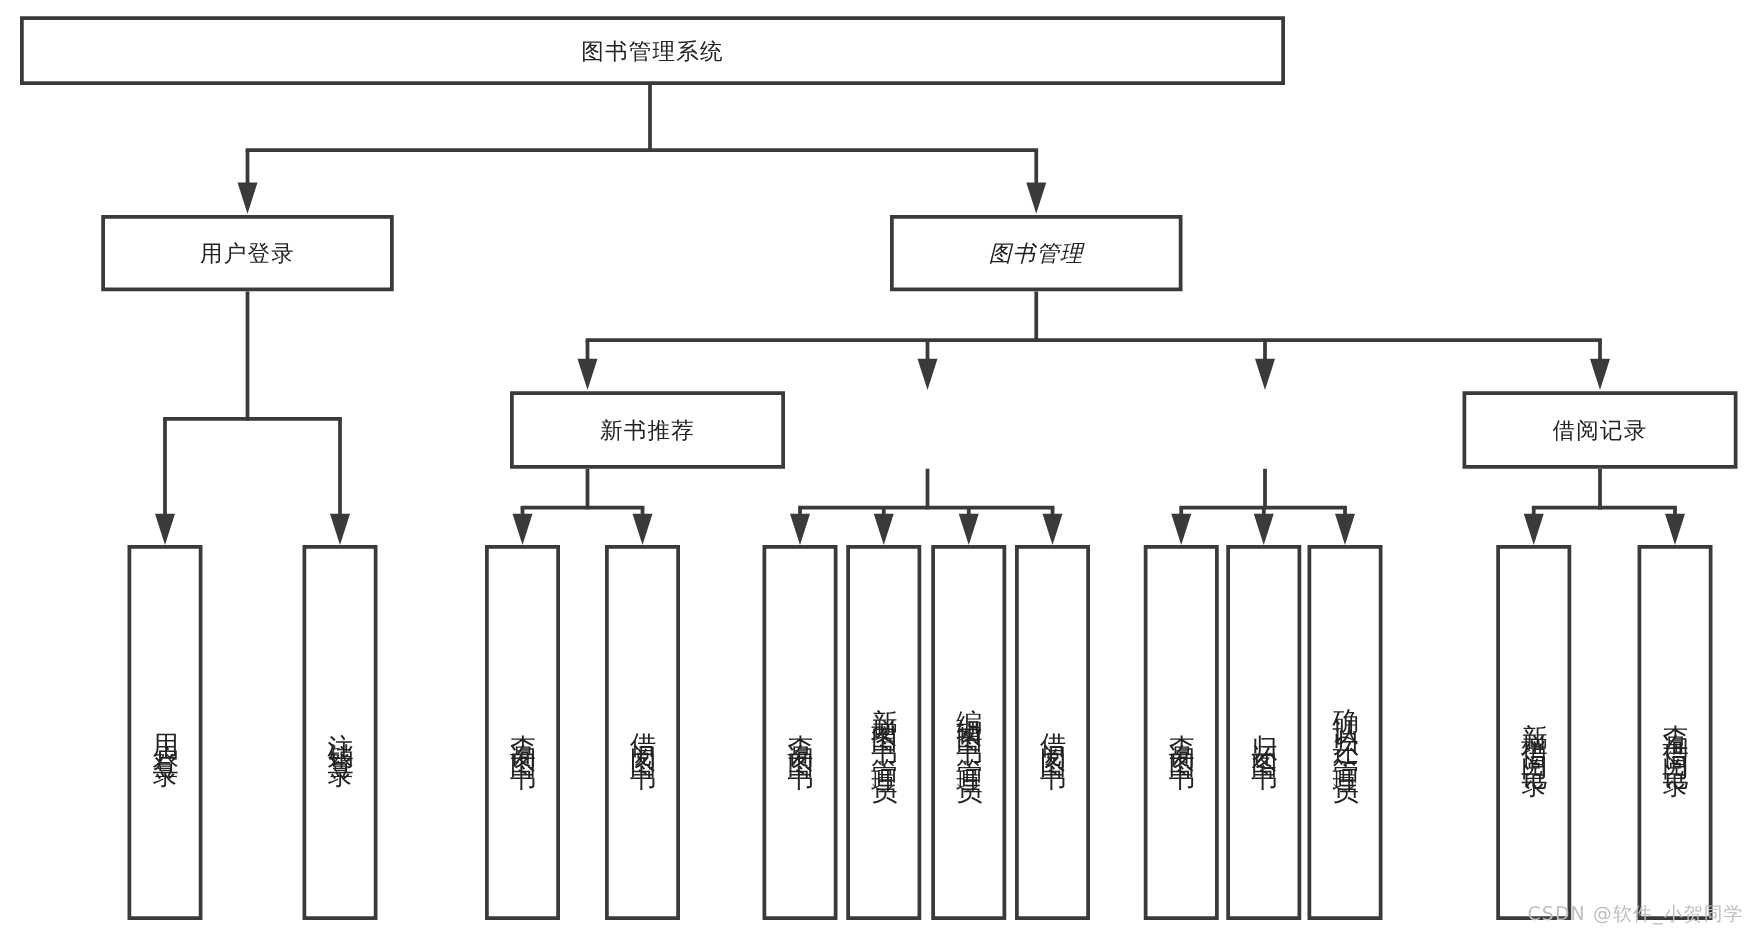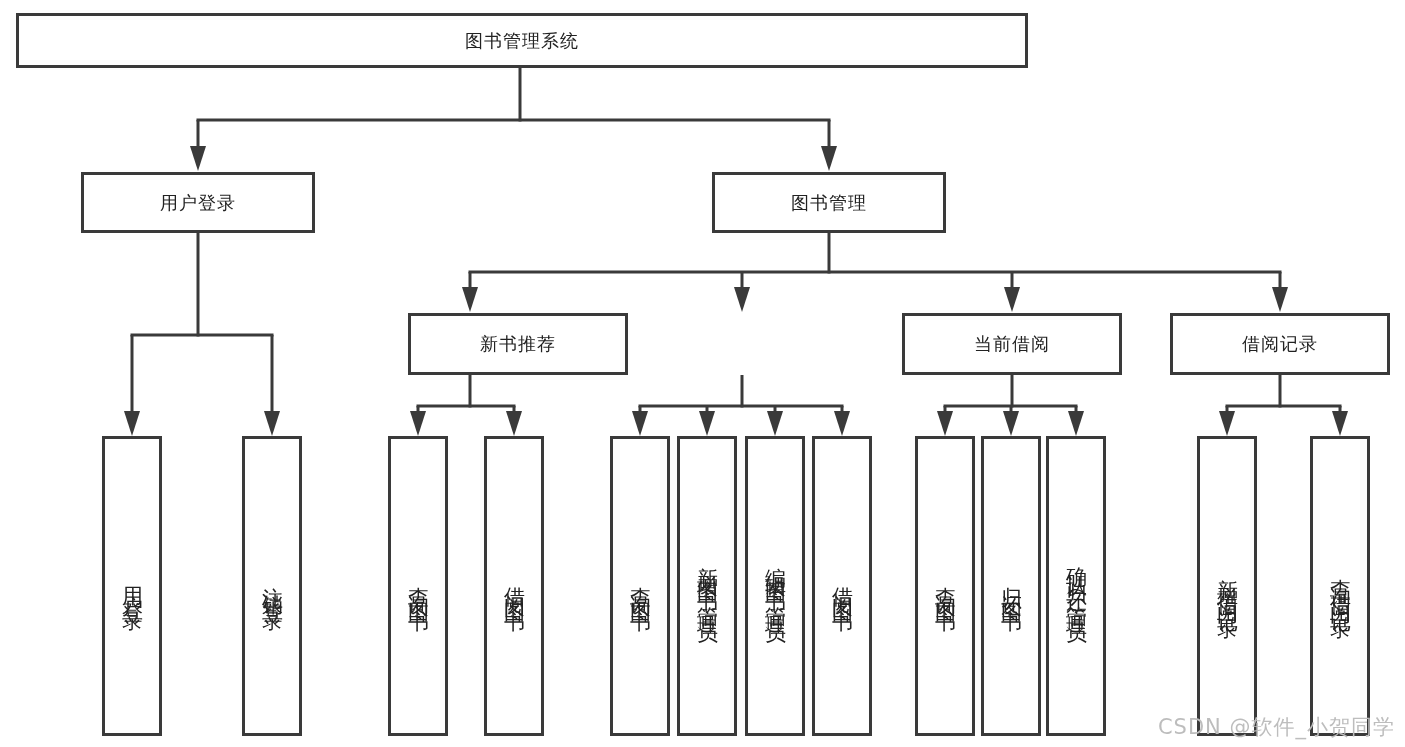--- a/index.html
+++ b/index.html
@@ -41,21 +41,21 @@
   .v-node .v-text {
     writing-mode: vertical-rl;
     text-orientation: mixed;
     letter-spacing: 8px;
     white-space: nowrap;
     line-height: 1;
   }
   
   .n-root  { left: 16px;   top: 13px;  width: 1012px; height: 55px; }
   .n-l2a   { left: 81px;   top: 172px; width: 234px;  height: 61px; }
-  .n-l2b   { left: 712px;  top: 172px; width: 234px;  height: 61px; }
+  .n-l2b   { left: 712px;  top: 172px; width: 234px;  height: 61px; font-style: italic; }
   .n-l3a   { left: 360px;  top: 313px; width: 220px;  height: 62px; margin-left: 48px; }
   .n-l3b   { left: 632px;  top: 313px; width: 220px;  height: 62px; }
   .n-l3c   { left: 902px;  top: 313px; width: 220px;  height: 62px; }
   .n-l3d   { left: 1170px; top: 313px; width: 220px;  height: 62px; }
   .leaf    { top: 436px; width: 60px; height: 300px; }
   .n-a1 { left: 102px; }
   .n-a2 { left: 242px; }
   .n-b1 { left: 388px; }
   .n-b2 { left: 484px; }
   .n-c1 { left: 610px; }
@@ -64,21 +64,21 @@
   .n-c4 { left: 812px; }
   .n-d1 { left: 915px; }
   .n-d2 { left: 981px; }
   .n-d3 { left: 1046px; }
   .n-e1 { left: 1197px; }
   .n-e2 { left: 1310px; }
   .watermark {
     position: absolute;
     right: 10px;
     bottom: 6px;
-    font-size: 21px;
+    font-size: 15px;
     color: #bdbdbd;
     letter-spacing: 1px;
     white-space: nowrap;
   }
 </style>
 </head>
 <body>
 
 <div class="canvas">
 
@@ -158,23 +158,20 @@
   <div class="node h-node n-l2a">
     <span>用户登录</span>
   </div>
   <div class="node h-node n-l2b">
     <span>图书管理</span>
   </div>
 
   <div class="node h-node n-l3a">
     <span>新书推荐</span>
   </div>
-  <div class="node h-node n-l3c">
-    <span>当前借阅</span>
-  </div>
   <div class="node h-node n-l3d">
     <span>借阅记录</span>
   </div>
 
   <div class="node v-node leaf n-a1">
     <span class="v-text">用户登录</span>
   </div>
   <div class="node v-node leaf n-a2">
     <span class="v-text">注销登录</span>
   </div>

